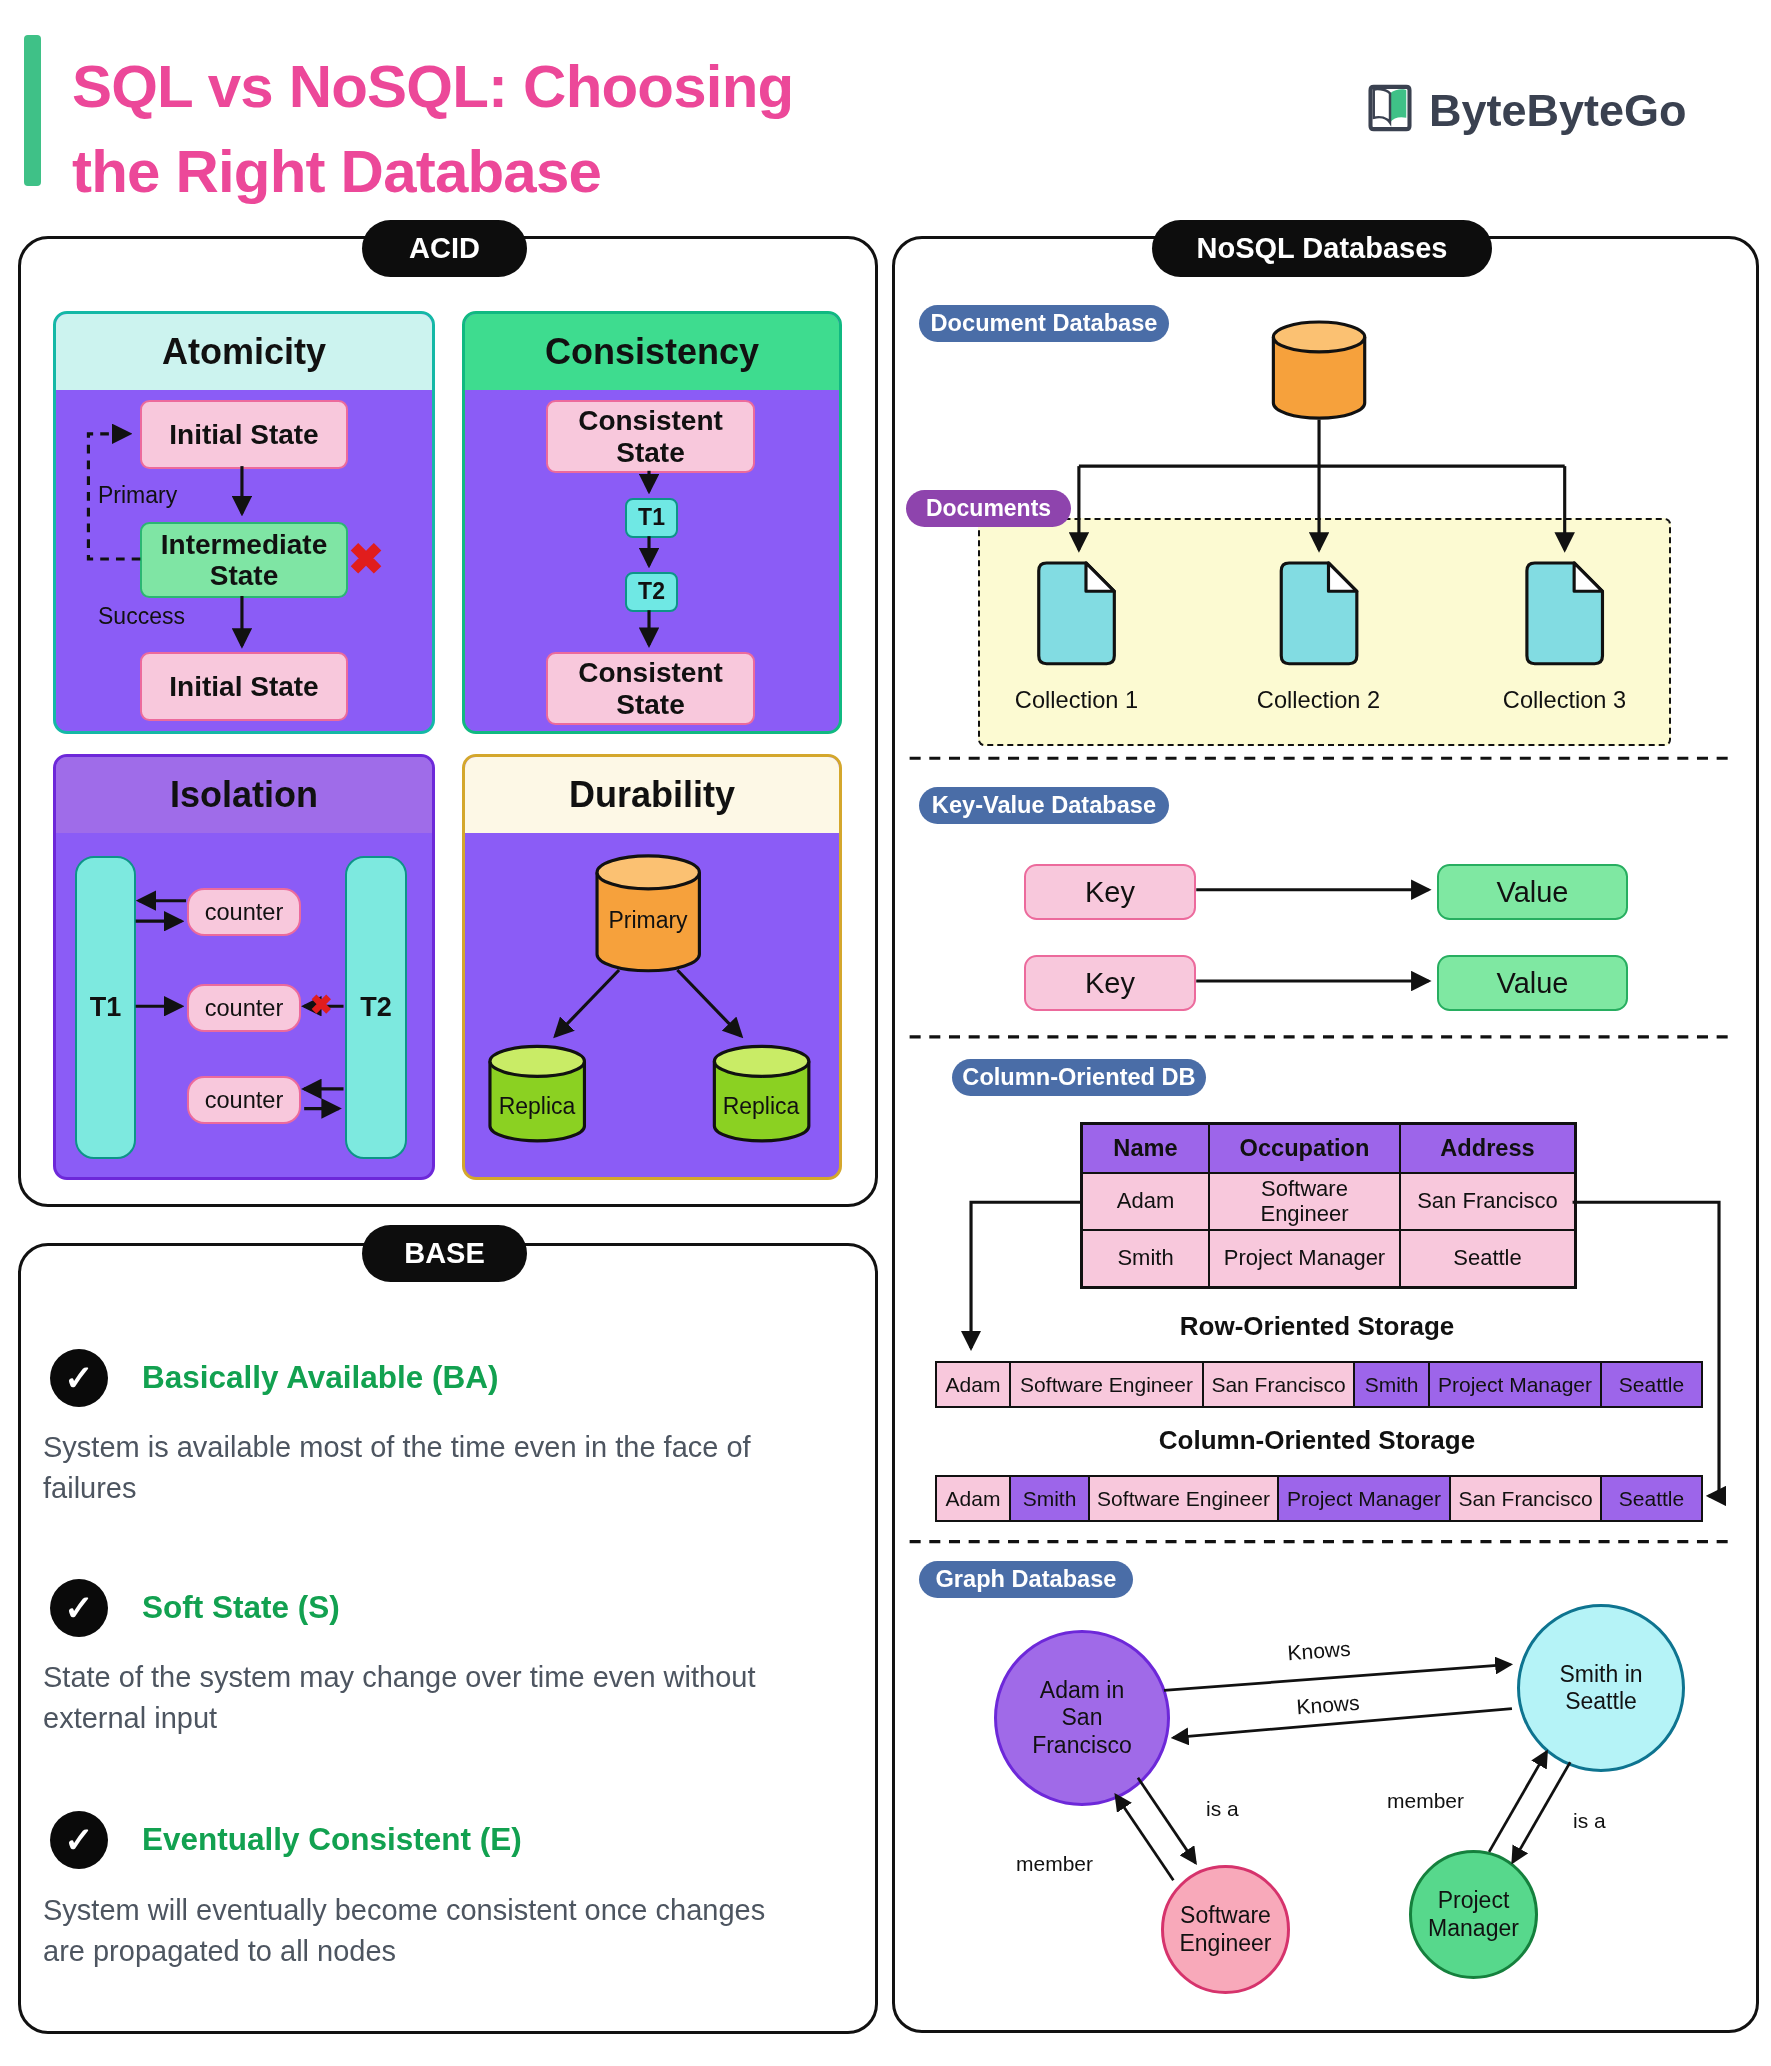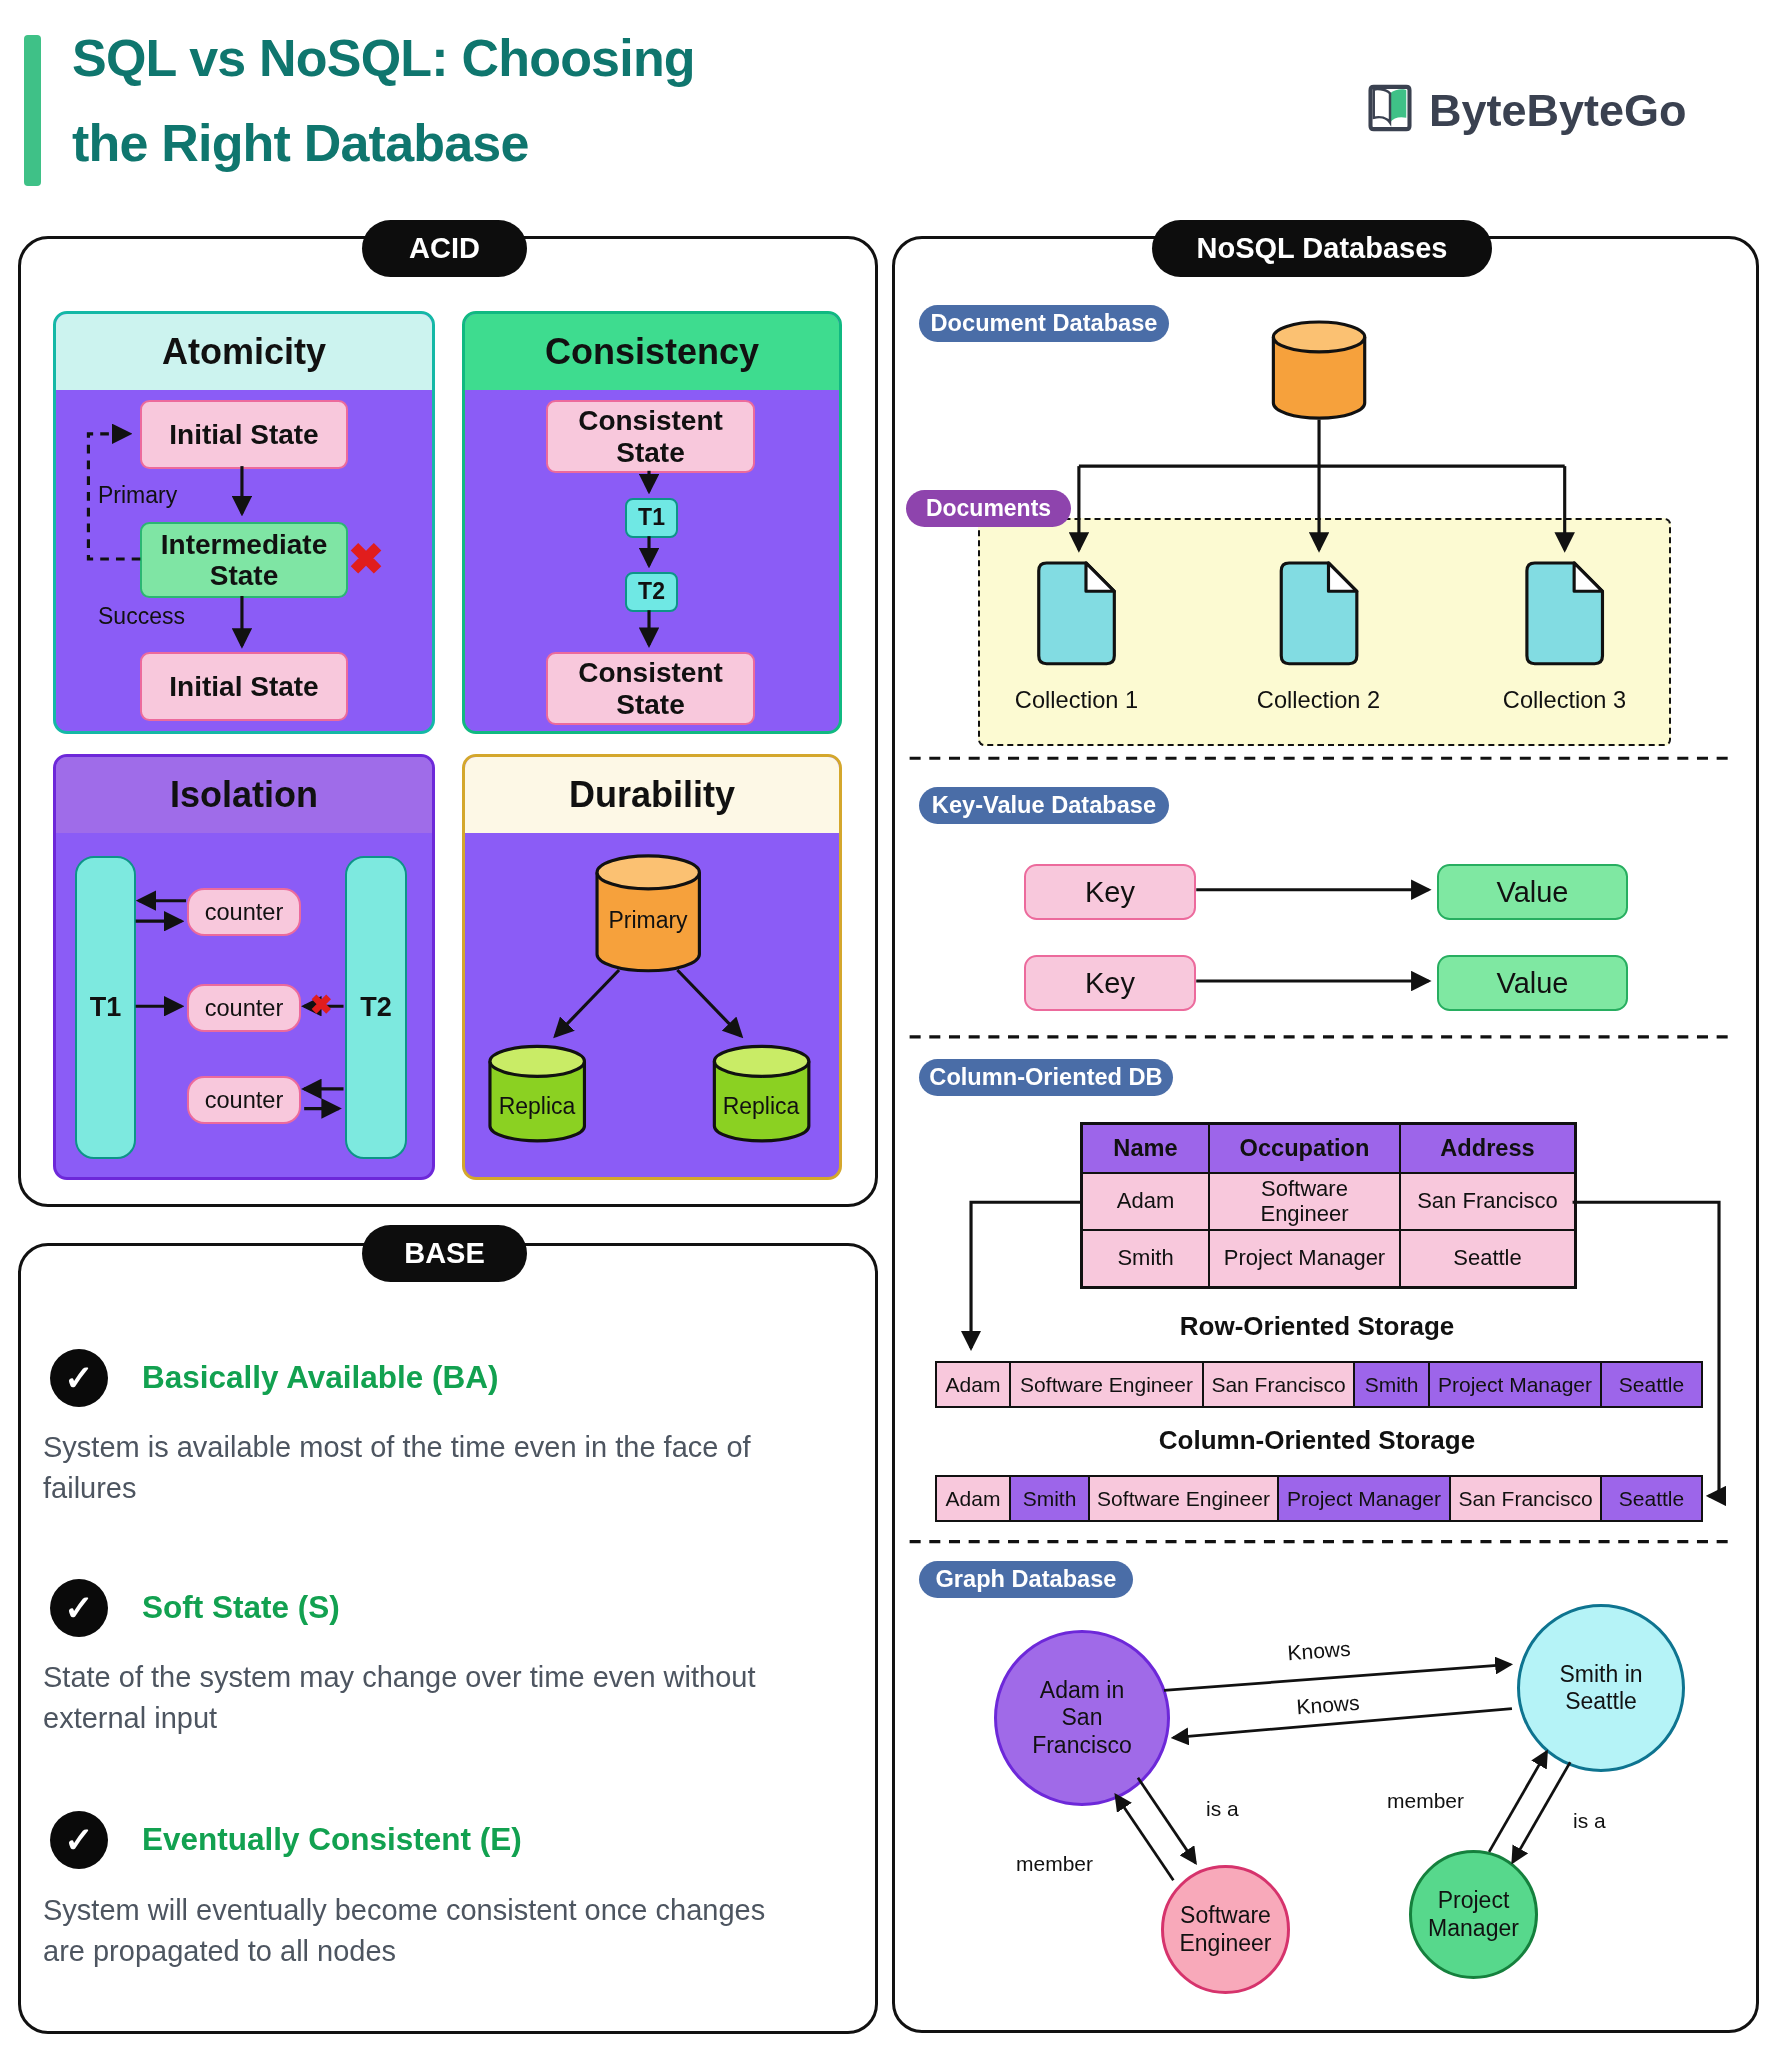--- a/index.html
+++ b/index.html
@@ -53,21 +53,21 @@
   .bar>div:first-child{border-left:none;}
   .c-pink{background:#f8c8dc;}
   .c-purple{background:#9d65ea;}
   .gnode{position:absolute;border-radius:50%;border:3.1px solid;display:flex;align-items:center;
         justify-content:center;text-align:center;z-index:3;}
   .gtxt{font-size:23px;line-height:1.18;}
   .edge-lbl{position:absolute;font-size:21px;z-index:7;}
   .coll-lbl{position:absolute;width:173px;text-align:center;font-size:23.6px;z-index:4;}
   .cyl-lbl{position:absolute;width:118px;text-align:center;font-size:23px;z-index:7;}
   .overlay{position:absolute;left:0;top:0;pointer-events:none;z-index:5;}
-  .title-line{position:absolute;font-size:52px;font-weight:700;color:#0f766e;letter-spacing:-0.8px;}
+  .title-line{position:absolute;font-size:60px;font-weight:700;color:#ec4899;letter-spacing:-0.8px;margin-top:24px;}
   .brand-txt{position:absolute;font-size:45px;font-weight:700;color:#3a4150;}
 </style>
 </head>
 <body>
 
 <div class="page">
 
   <div class="abs" style="left:23.6px;top:35px;width:17.3px;height:151px;background:#3fc187;border-radius:3.9px;"></div>
   <div class="title-line" style="left:72px;top:28px;">SQL vs NoSQL: Choosing</div>
   <div class="title-line" style="left:72px;top:113px;">the Right Database</div>
@@ -136,21 +136,21 @@
   <div class="coll-lbl" style="left:990px;top:687px;">Collection 1</div>
   <div class="coll-lbl" style="left:1232px;top:687px;">Collection 2</div>
   <div class="coll-lbl" style="left:1478px;top:687px;">Collection 3</div>
 
   <div class="sec-pill" style="left:919px;top:787px;width:250px;height:37px;">Key-Value Database</div>
   <div class="kv kv-k" style="left:1024px;top:864px;width:168px;height:52px;">Key</div>
   <div class="kv kv-v" style="left:1437px;top:864px;width:187px;height:52px;">Value</div>
   <div class="kv kv-k" style="left:1024px;top:955px;width:168px;height:52px;">Key</div>
   <div class="kv kv-v" style="left:1437px;top:955px;width:187px;height:52px;">Value</div>
 
-  <div class="sec-pill" style="left:919px;top:1059px;width:254px;height:37px;">Column-Oriented DB</div>
+  <div class="sec-pill" style="left:952px;top:1059px;width:254px;height:37px;">Column-Oriented DB</div>
   <div class="tbl" style="left:1080px;top:1122px;">
     <div class="th">Name</div>
     <div class="th">Occupation</div>
     <div class="th">Address</div>
     <div class="td">Adam</div>
     <div class="td">Software Engineer</div>
     <div class="td">San Francisco</div>
     <div class="td">Smith</div>
     <div class="td">Project Manager</div>
     <div class="td">Seattle</div>

